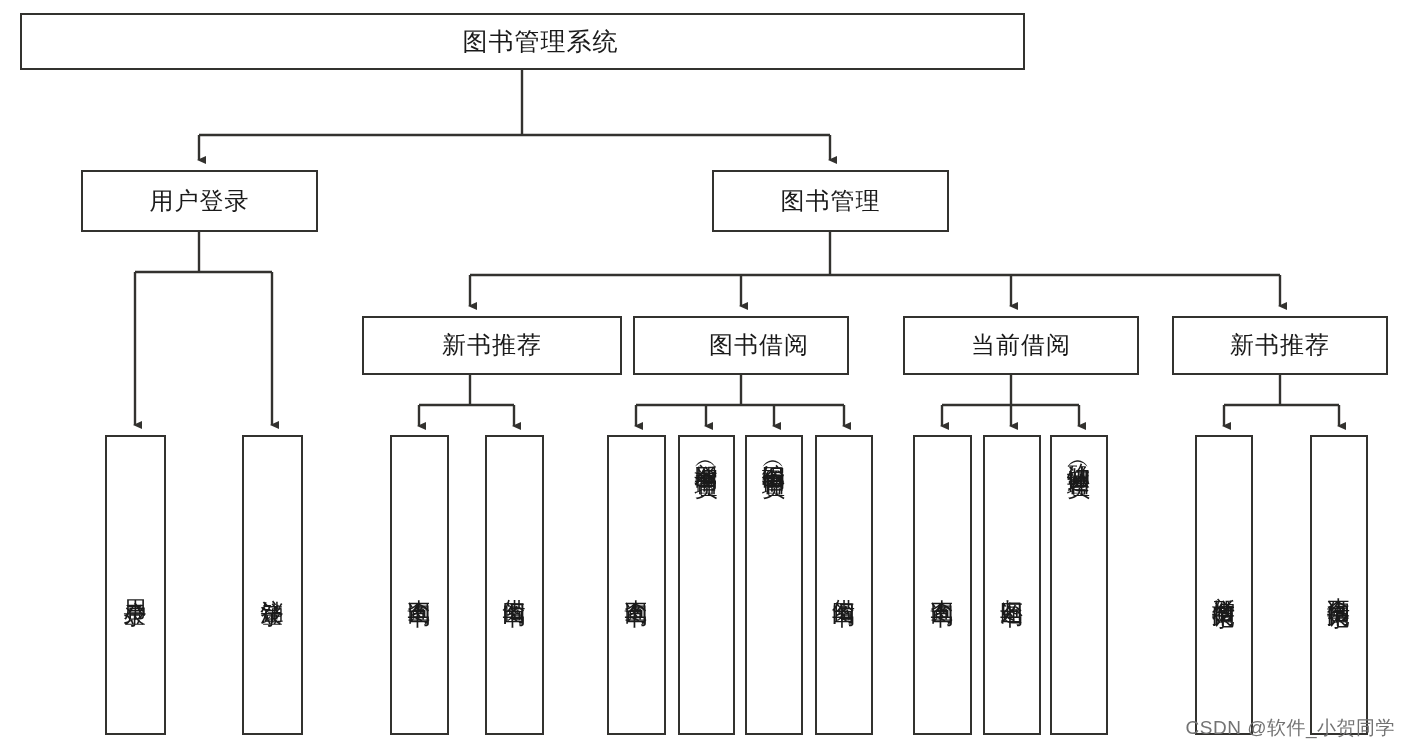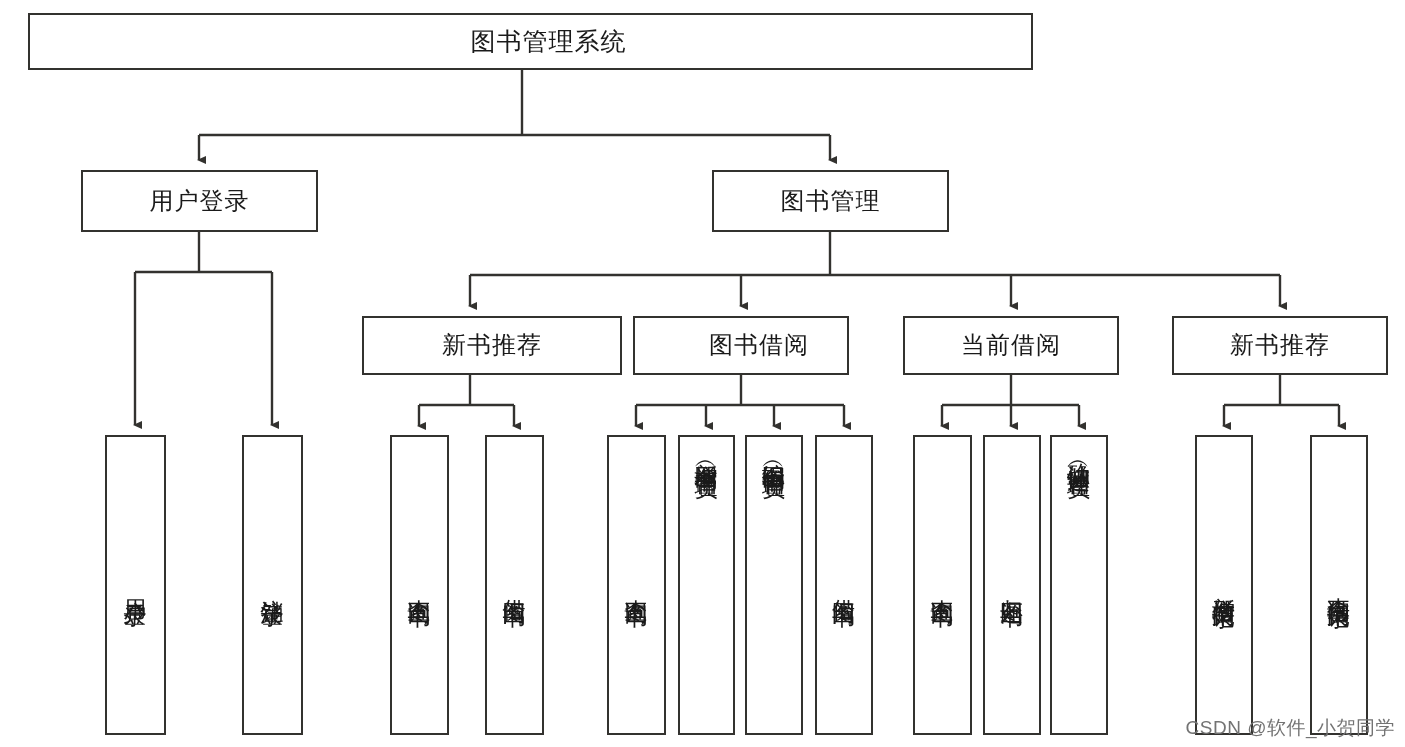--- a/index.html
+++ b/index.html
@@ -133,38 +133,38 @@
       <path d="M1011,405 L1011,426" marker-end="url(#arrow)"></path>
       <path d="M1079,405 L1079,426" marker-end="url(#arrow)"></path>
 
       <path d="M1280,375 L1280,405"></path>
       <path d="M1224,405 L1339,405"></path>
       <path d="M1224,405 L1224,426" marker-end="url(#arrow)"></path>
       <path d="M1339,405 L1339,426" marker-end="url(#arrow)"></path>
     </g>
   </svg>
 
-  <div class="node h-node root" style="left:28px; top:13px; width:1005px; height:57px;padding-left:36px;">
+  <div class="node h-node root" style="left:20px; top:13px; width:1005px; height:57px;padding-left:36px;">
     <span>图书管理系统</span>
   </div>
 
   <div class="node h-node" style="left:81px; top:170px; width:237px; height:62px;">
     <span>用户登录</span>
   </div>
   <div class="node h-node" style="left:712px; top:170px; width:237px; height:62px;">
     <span>图书管理</span>
   </div>
 
   <div class="node h-node" style="left:362px; top:316px; width:260px; height:59px;">
     <span>新书推荐</span>
   </div>
   <div class="node h-node" style="left:633px; top:316px; width:216px; height:59px;padding-left:36px;">
     <span>图书借阅</span>
   </div>
-  <div class="node h-node" style="left:903px; top:316px; width:216px; height:59px;">
+  <div class="node h-node" style="left:903px; top:316px; width:236px; height:59px;">
     <span>当前借阅</span>
   </div>
   <div class="node h-node" style="left:1172px; top:316px; width:216px; height:59px;">
     <span>新书推荐</span>
   </div>
 
   <div class="leaf" style="left:105px; top:435px; width:61px; height:300px;">
     <span class="vtext centered">用户登录</span>
   </div>
   <div class="leaf" style="left:242px; top:435px; width:61px; height:300px;">

